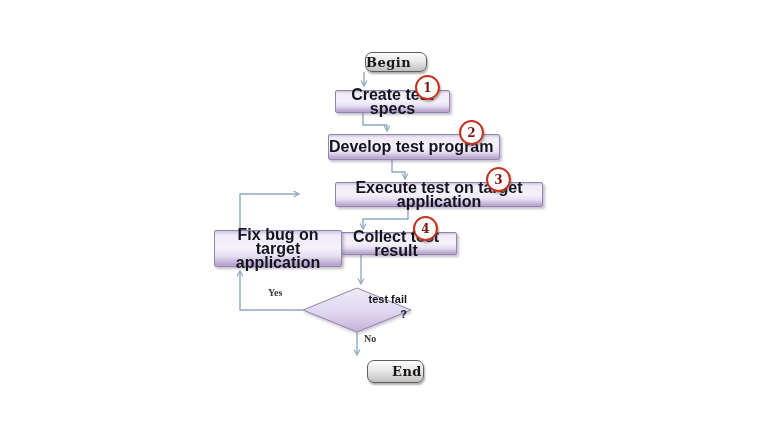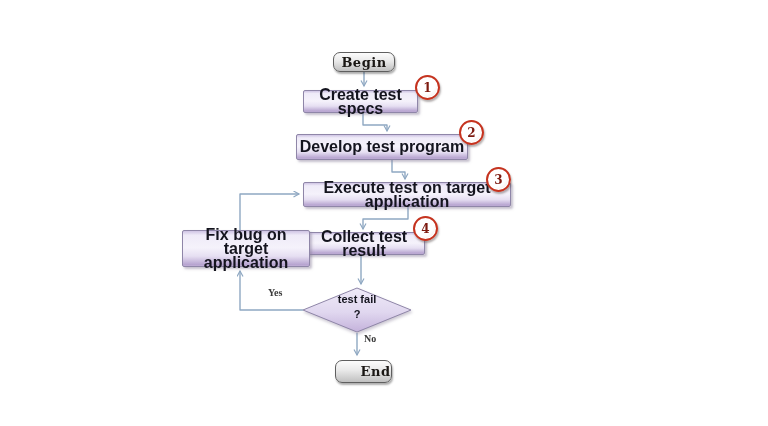--- a/index.html
+++ b/index.html
@@ -6,43 +6,43 @@
   .canvas{
     position:relative;width:768px;height:426px;background:var(--background,#ffffff);
     overflow:hidden;font-family:"Liberation Sans",sans-serif;
   }
   svg.connectors{position:absolute;left:0;top:0;width:768px;height:426px;}
   .edge{fill:none;stroke:var(--connector,#8fa8c2);stroke-width:1.4;stroke-linejoin:round;}
   .arrowhead-path{fill:none;stroke:var(--connector,#8fa8c2);stroke-width:1.2;}
   .diamond-shape{stroke:var(--process-border,#8f86a8);stroke-width:1;
     filter:drop-shadow(1.5px 2px 1.5px rgba(140,130,155,0.45));}
   .node{
-    position:absolute;display:flex;align-items:center;justify-content:center;
-    box-sizing:border-box;text-align:center;
+    position:absolute;display:flex;align-items:center;justify-content:flex-start;
+    box-sizing:border-box;text-align:center;margin-left:32px;
   }
   .process{
     background:linear-gradient(180deg,#cfc4e4 0%,#efebf8 12%,#f5f2fb 48%,#e6dff2 72%,
       var(--process-fill-bottom,#b7a4d0) 96%,#c0afd6 100%);
     border:1px solid var(--process-border,#8f86a8);
     border-radius:2px;
     box-shadow:2px 2px 2.5px rgba(140,130,155,0.5);
     font-weight:bold;font-size:16px;color:var(--text,#14141e);
     line-height:14px;white-space:pre-line;
   }
   .terminator{
     background:linear-gradient(180deg,var(--terminator-fill-top,#fcfcfc) 0%,#e9e9e9 45%,
       var(--terminator-fill-bottom,#c0c0c0) 100%);
     border:1.5px solid var(--terminator-border,#5f5f5f);
     border-radius:7px;
     box-shadow:1px 2px 2px rgba(0,0,0,0.32);
     font-family:"DejaVu Serif",serif;font-weight:bold;font-size:13px;
     color:#1a1714;letter-spacing:0.5px;
   }
   .decision-label{
-    position:absolute;left:307px;top:292px;width:100px;text-align:center;
+    position:absolute;left:307px;top:292px;width:100px;text-align:right;
     font-weight:bold;font-size:11px;line-height:15px;color:var(--text,#14141e);
     white-space:pre-line;
   }
   .badge{
     position:absolute;width:21px;height:21px;border-radius:50%;
     background:radial-gradient(circle at 35% 30%,#ffffff 55%,#f0e3df 100%);
     border:2px solid var(--badge-border,#c5331f);
     box-shadow:1px 2px 2px rgba(90,80,80,0.45), inset 0 0 0 1px #ffffff;
     display:flex;align-items:center;justify-content:center;
     font-family:"DejaVu Serif",serif;font-weight:bold;font-size:12px;

